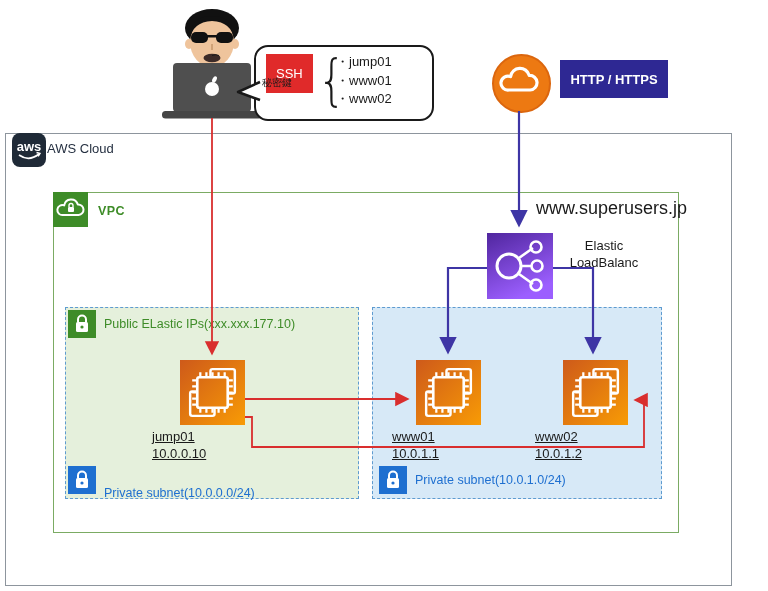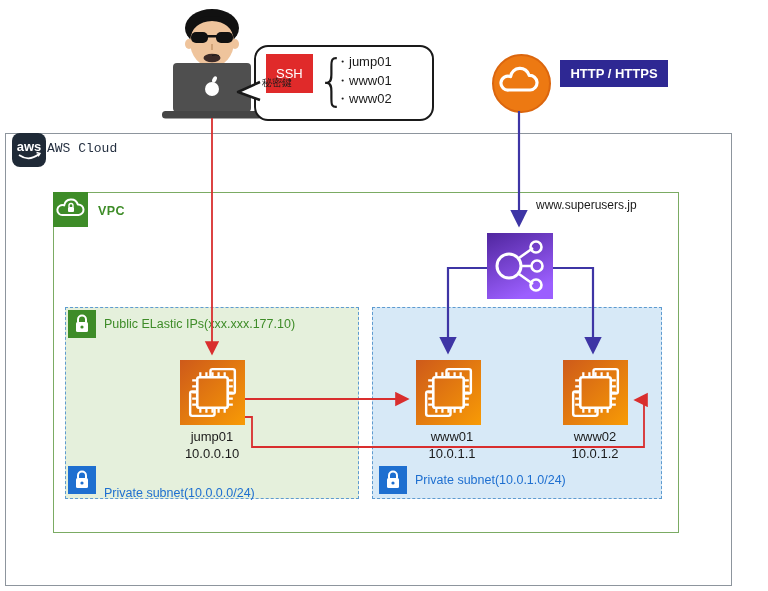--- a/index.html
+++ b/index.html
@@ -7,56 +7,56 @@
     --c-blue:#1E6FD0; --c-orange:#ED7912; --c-dark:#1A1A1A; --c-vpcline:#7BAB63;
     --c-awsline:#8D959D; --c-dash:#5E9BD0; --c-subgreen:#E5F0DC; --c-subblue:#D7E9F7;
   }
   html,body{margin:0;padding:0;background:#fff;}
   .canvas{position:relative;width:768px;height:591px;background:#fff;overflow:hidden;
     font-family:"Liberation Sans",sans-serif;color:var(--c-dark);}
   .abs{position:absolute;}
   
   .aws-box{left:5px;top:133px;width:725px;height:451px;border:1.6px solid var(--c-awsline);z-index:0;}
   .aws-logo{left:12px;top:133px;width:34px;height:34px;background:#1F2A37;z-index:2;border-radius:8px;}
-  .aws-label{left:47px;top:141px;font-size:13px;color:#253041;font-family:Liberation Mono, monospace;}
+  .aws-label{left:47px;top:141px;font-size:13px;color:#253041;}
   .vpc-box{left:53px;top:192px;width:624px;height:339px;border:1.6px solid var(--c-vpcline);z-index:0;}
   .vpc-icon{left:53px;top:192px;width:35px;height:35px;background:var(--c-green);z-index:2;}
   .vpc-label{left:98px;top:204px;font-size:12.5px;font-weight:bold;color:var(--c-green);letter-spacing:.4px;text-align:right;}
   
   .subnet{border:1.6px dashed var(--c-dash);z-index:1;}
   .subnet-left{left:65px;top:307px;width:292px;height:190px;background:var(--c-subgreen);}
   .subnet-right{left:372px;top:307px;width:288px;height:190px;background:var(--c-subblue);}
   .sq-icon{width:28px;height:28px;z-index:2;}
   .lbl{font-size:12.5px;white-space:nowrap;z-index:2;}
   .lbl-green{color:var(--c-green);}
   .lbl-blue{color:var(--c-blue);}
   
   .tile{width:65px;height:65px;z-index:2;}
   .tile svg{display:block;}
-  .node-label{width:120px;text-align:center;font-size:13px;line-height:17px;z-index:2;}
+  .node-label{width:120px;font-size:13px;line-height:17px;z-index:2;text-decoration:underline;}
   
   .person{left:160px;top:6px;width:105px;height:113px;z-index:2;}
   .bubble{left:254px;top:45px;width:176px;height:72px;background:#fff;border:2.5px solid var(--c-dark);
     border-radius:14px;z-index:2;}
   .bubble-tail{left:236px;top:80px;width:26px;height:24px;z-index:3;}
   .ssh-badge{left:266px;top:54px;background:#E02A2A;color:#fff;font-weight:normal;font-size:13px;
     padding:12px 10px;z-index:4;}
   .key-label{left:262px;top:76px;font-size:10px;z-index:4;}
   .brace{left:314px;top:47px;font-size:56px;font-weight:100;font-family:"DejaVu Sans",sans-serif;
     transform:scaleX(.8);z-index:4;line-height:66px;}
   .key-list{left:336px;top:53px;font-size:13px;line-height:18.5px;z-index:4;}
   
   .cloud{left:492px;top:54px;width:55px;height:55px;border-radius:50%;background:var(--c-orange);
     border:2px solid #DB660E;z-index:2;}
-  .http-badge{left:560px;top:60px;width:108px;height:27px;background:var(--c-badge);color:#fff;
+  .http-badge{left:560px;top:60px;width:108px;height:38px;background:var(--c-badge);color:#fff;
     font-weight:bold;font-size:13px;display:flex;align-items:center;justify-content:center;z-index:2;}
   
   .elb-tile{left:487px;top:233px;width:66px;height:66px;z-index:2;}
   .elb-label{left:552px;top:237px;width:104px;text-align:center;font-size:13px;line-height:17px;z-index:2;}
-  .domain{left:536px;top:198px;font-size:12px;z-index:2;}
+  .domain{left:536px;top:198px;font-size:18px;z-index:2;}
   .arrows{left:0;top:0;width:768px;height:591px;z-index:5;pointer-events:none;}
 </style>
 </head>
 <body>
 
 <div class="canvas">
 
   <div class="abs aws-box"></div>
   <div class="abs aws-logo">
     <svg width="34" height="34" viewBox="0 0 34 34">
@@ -159,20 +159,24 @@
         </linearGradient>
       </defs>
       <rect x="0" y="0" width="66" height="66" fill="url(#elbg)"></rect>
       <path d="M32,25 L46,15 M34,33 L44,33 M32,41 L46,51" stroke="#fff" stroke-width="2.6"></path>
       <circle cx="22" cy="33" r="12" fill="none" stroke="#fff" stroke-width="3"></circle>
       <circle cx="49" cy="14" r="5.5" fill="none" stroke="#fff" stroke-width="2.6"></circle>
       <circle cx="50" cy="33" r="5.5" fill="none" stroke="#fff" stroke-width="2.6"></circle>
       <circle cx="49" cy="52" r="5.5" fill="none" stroke="#fff" stroke-width="2.6"></circle>
     </svg>
   </div>
+  <div class="abs elb-label">
+    <div>Elastic</div>
+    <div>LoadBalanc</div>
+  </div>
 
   <div class="abs tile" style="left:180px;top:360px;">
     <svg width="65" height="65" viewBox="0 0 64 64">
       <defs>
           <linearGradient id="g1" x1="0" y1="0" x2="64" y2="64" gradientUnits="userSpaceOnUse">
         <stop offset="0" stop-color="#CE5A1A"></stop>
             <stop offset="1" stop-color="#F89B05"></stop>
           </linearGradient>
         </defs>
       <rect width="64" height="64" fill="url(#g1)"></rect>

